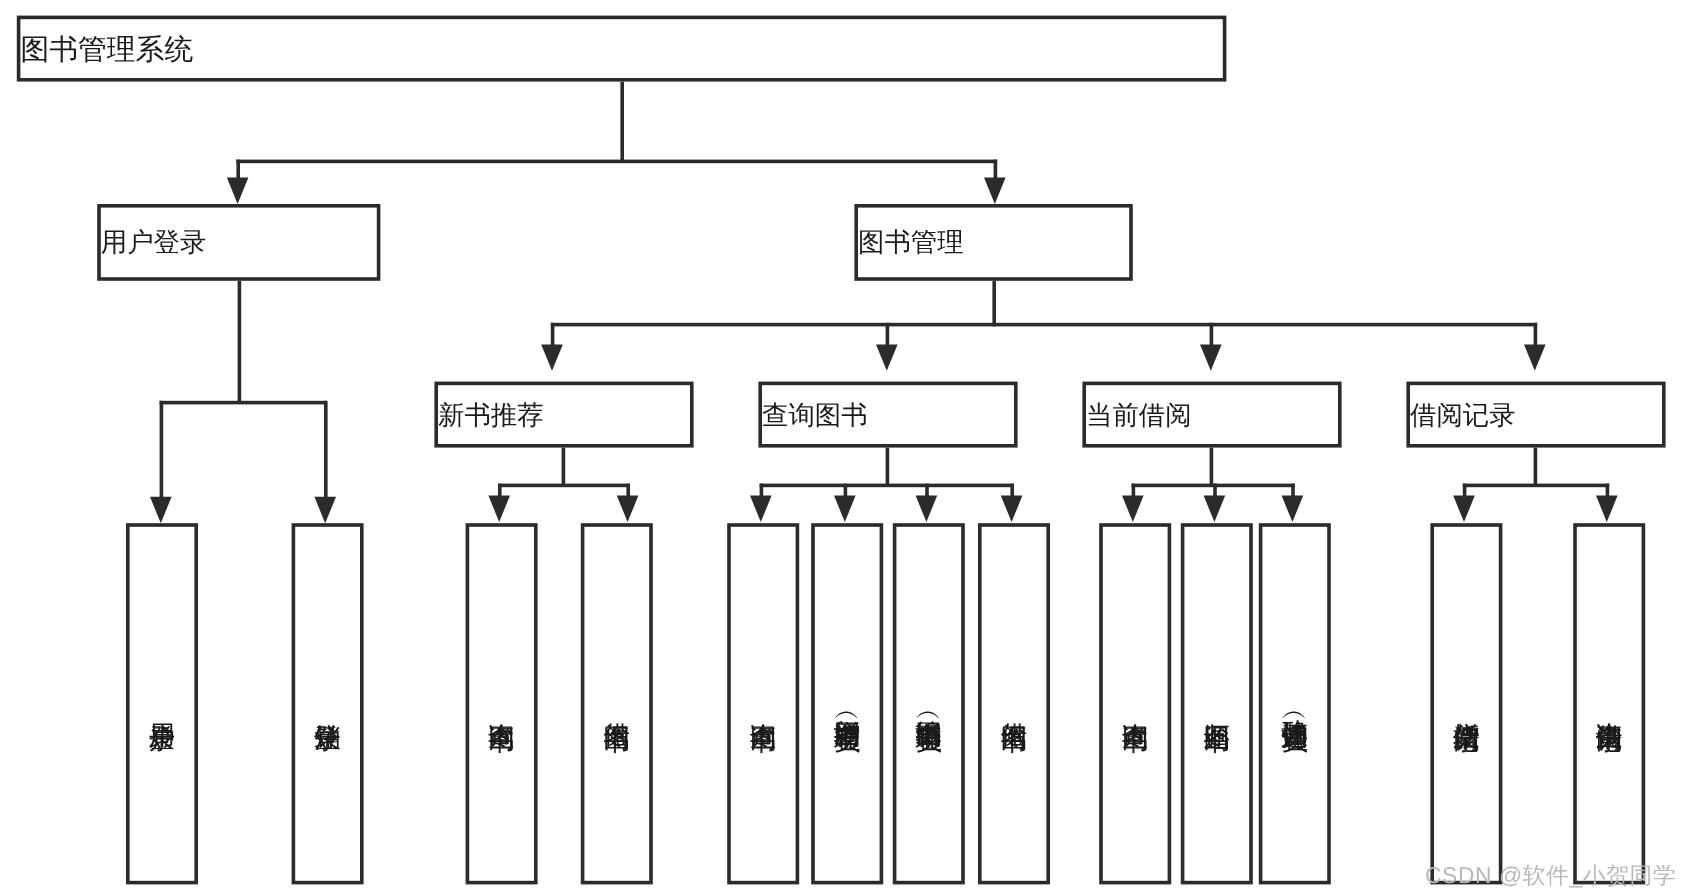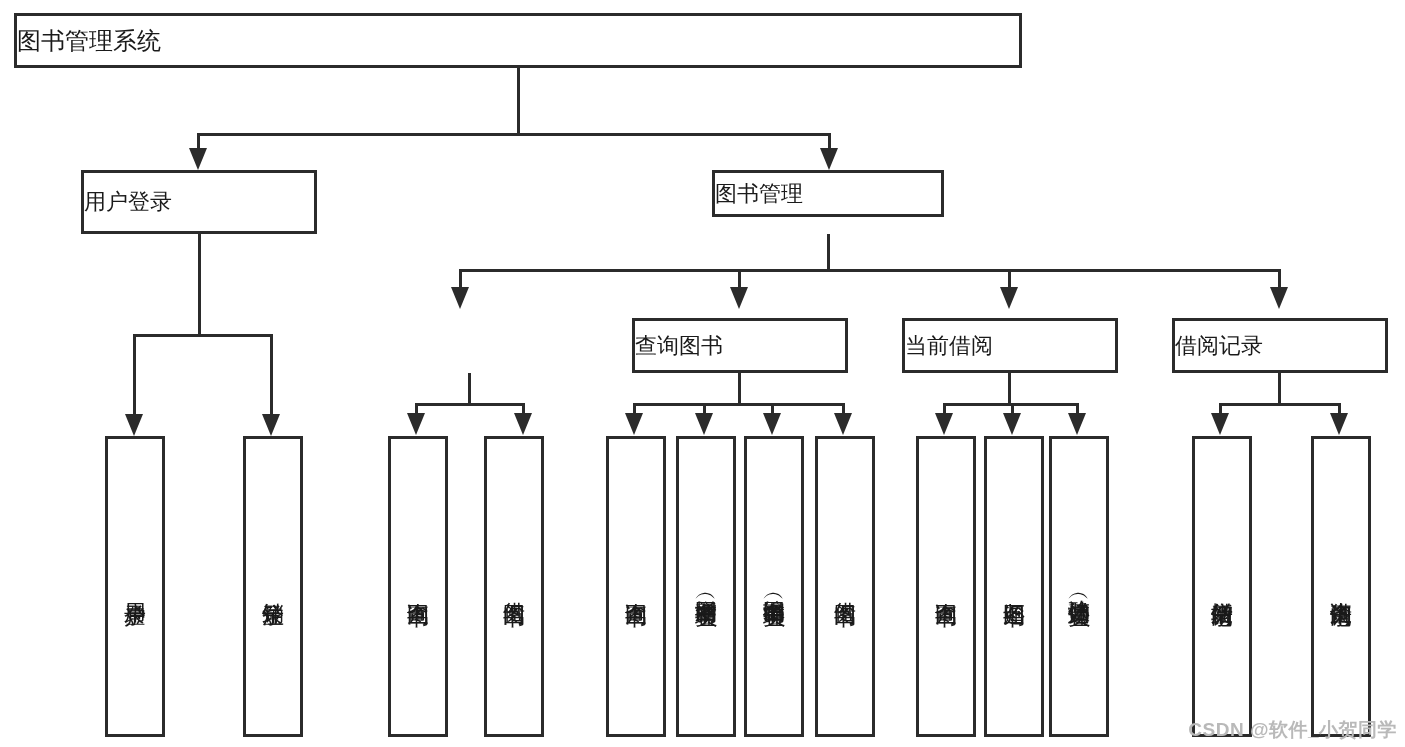--- a/index.html
+++ b/index.html
@@ -71,21 +71,20 @@
   }
   
   #watermark {
     position: absolute;
     right: 8px;
     bottom: 4px;
     font-size: 19px;
     color: #b9b9b9;
     white-space: nowrap;
     letter-spacing: 0.5px;
-    font-weight: bold;
   }
 </style>
 </head>
 <body>
 
 <div id="canvas">
 
   <div class="node root" style="left:14px; top:13px; width:1008px; height:55px;">
     <span>图书管理系统</span>
   </div>
@@ -97,21 +96,21 @@
   <div class="vline" style="left:197px; top:133px; width:3px; height:17px;"></div>
   <div class="arrow" style="left:189px; top:148px;"></div>
 
   <div class="vline" style="left:828px; top:133px; width:3px; height:17px;"></div>
   <div class="arrow" style="left:820px; top:148px;"></div>
 
   <div class="node level1" style="left:81px; top:170px; width:236px; height:64px;">
     <span>用户登录</span>
   </div>
 
-  <div class="node level1" style="left:712px; top:170px; width:232px; height:47px;">
+  <div class="node level1" style="left:712px; top:170px; width:232px; height:64px;">
     <span>图书管理</span>
   </div>
 
   <div class="vline" style="left:198px; top:234px; width:3px; height:102px;"></div>
   <div class="hline" style="left:133px; top:334px; width:139px; height:3px;"></div>
   <div class="vline" style="left:133px; top:334px; width:3px; height:82px;"></div>
   <div class="arrow" style="left:125px; top:414px;"></div>
   <div class="vline" style="left:270px; top:334px; width:3px; height:82px;"></div>
   <div class="arrow" style="left:262px; top:414px;"></div>
 
@@ -123,20 +122,23 @@
 
   <div class="vline" style="left:738px; top:269px; width:3px; height:20px;"></div>
   <div class="arrow" style="left:730px; top:287px;"></div>
 
   <div class="vline" style="left:1008px; top:269px; width:3px; height:20px;"></div>
   <div class="arrow" style="left:1000px; top:287px;"></div>
 
   <div class="vline" style="left:1278px; top:269px; width:3px; height:20px;"></div>
   <div class="arrow" style="left:1270px; top:287px;"></div>
 
+  <div class="node level2" style="left:362px; top:318px; width:216px; height:55px;">
+    <span>新书推荐</span>
+  </div>
   <div class="node level2" style="left:632px; top:318px; width:216px; height:55px;">
     <span>查询图书</span>
   </div>
   <div class="node level2" style="left:1172px; top:318px; width:216px; height:55px;">
     <span>借阅记录</span>
   </div>
   <div class="node level2" style="left:902px; top:318px; width:216px; height:55px;">
     <span>当前借阅</span>
   </div>
 

